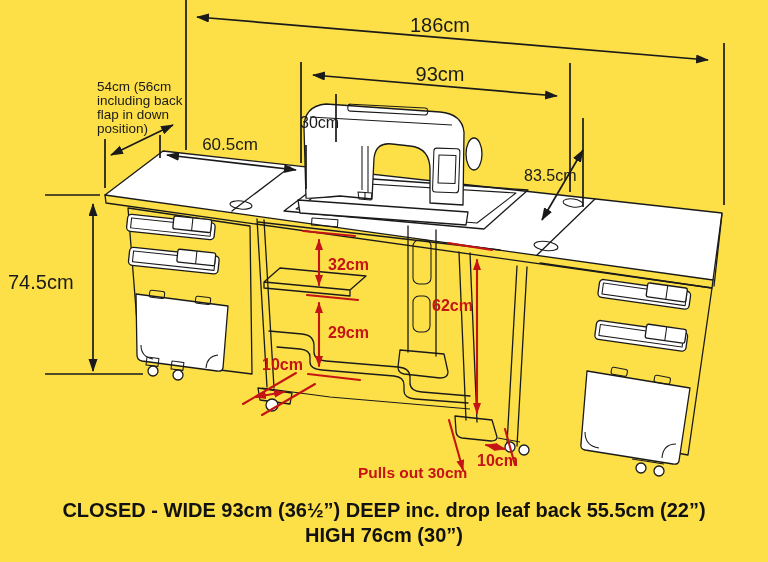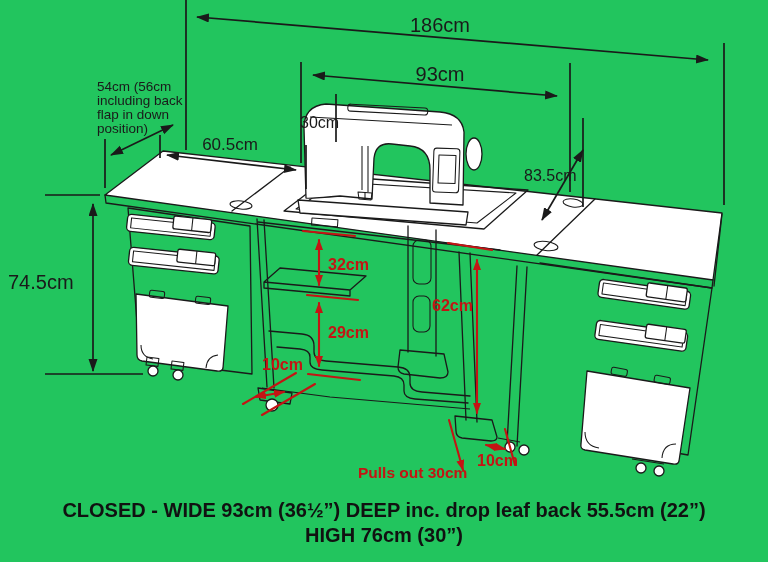--- a/index.html
+++ b/index.html
@@ -1,16 +1,16 @@
 <!DOCTYPE html>
 <html><head>
 <meta charset="utf-8">
 <style>
   html,body{margin:0;padding:0;background:#ffffff;}
-  .stage{position:relative;width:768px;height:562px;background:#22c55e;overflow:hidden;
+  .stage{position:relative;width:768px;height:562px;background:#fde047;overflow:hidden;
          font-family:"Liberation Sans", sans-serif;}
   svg{display:block;}
   text{font-family:"Liberation Sans", sans-serif;}
   .dim-black{fill:#1a1a1a;font-size:20px;}
   .dim-black-sm{fill:#1a1a1a;font-size:16px;}
   .dim-note{fill:#1a1a1a;font-size:13.5px;}
   .dim-red{fill:#c41414;font-size:16px;font-weight:600;}
   .caption{fill:#111;font-size:20px;font-weight:bold;}
   .ln{stroke:#1a1a1a;stroke-width:1.3;fill:none;stroke-linecap:round;stroke-linejoin:round;}
   .lnw{stroke:#1a1a1a;stroke-width:1.3;fill:#ffffff;stroke-linejoin:round;}

